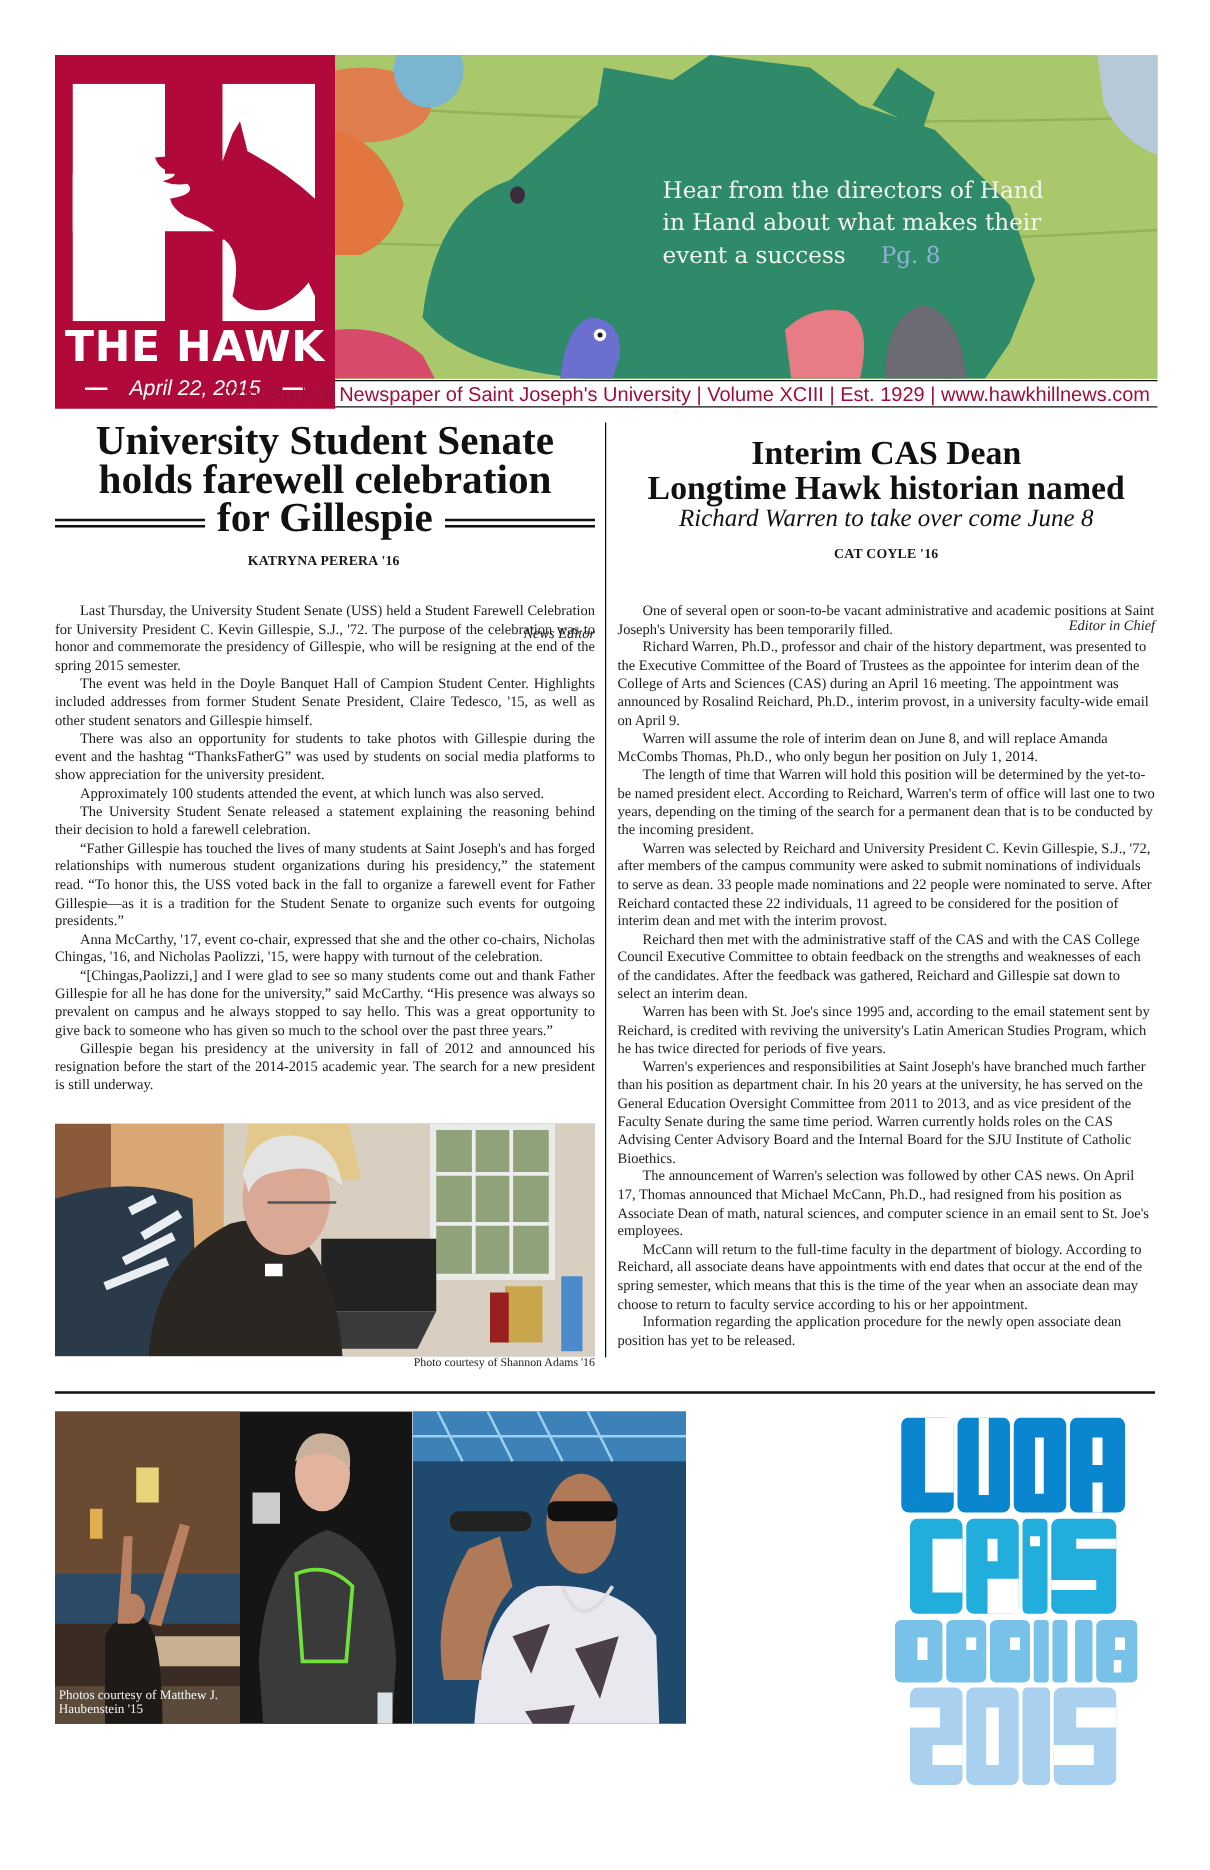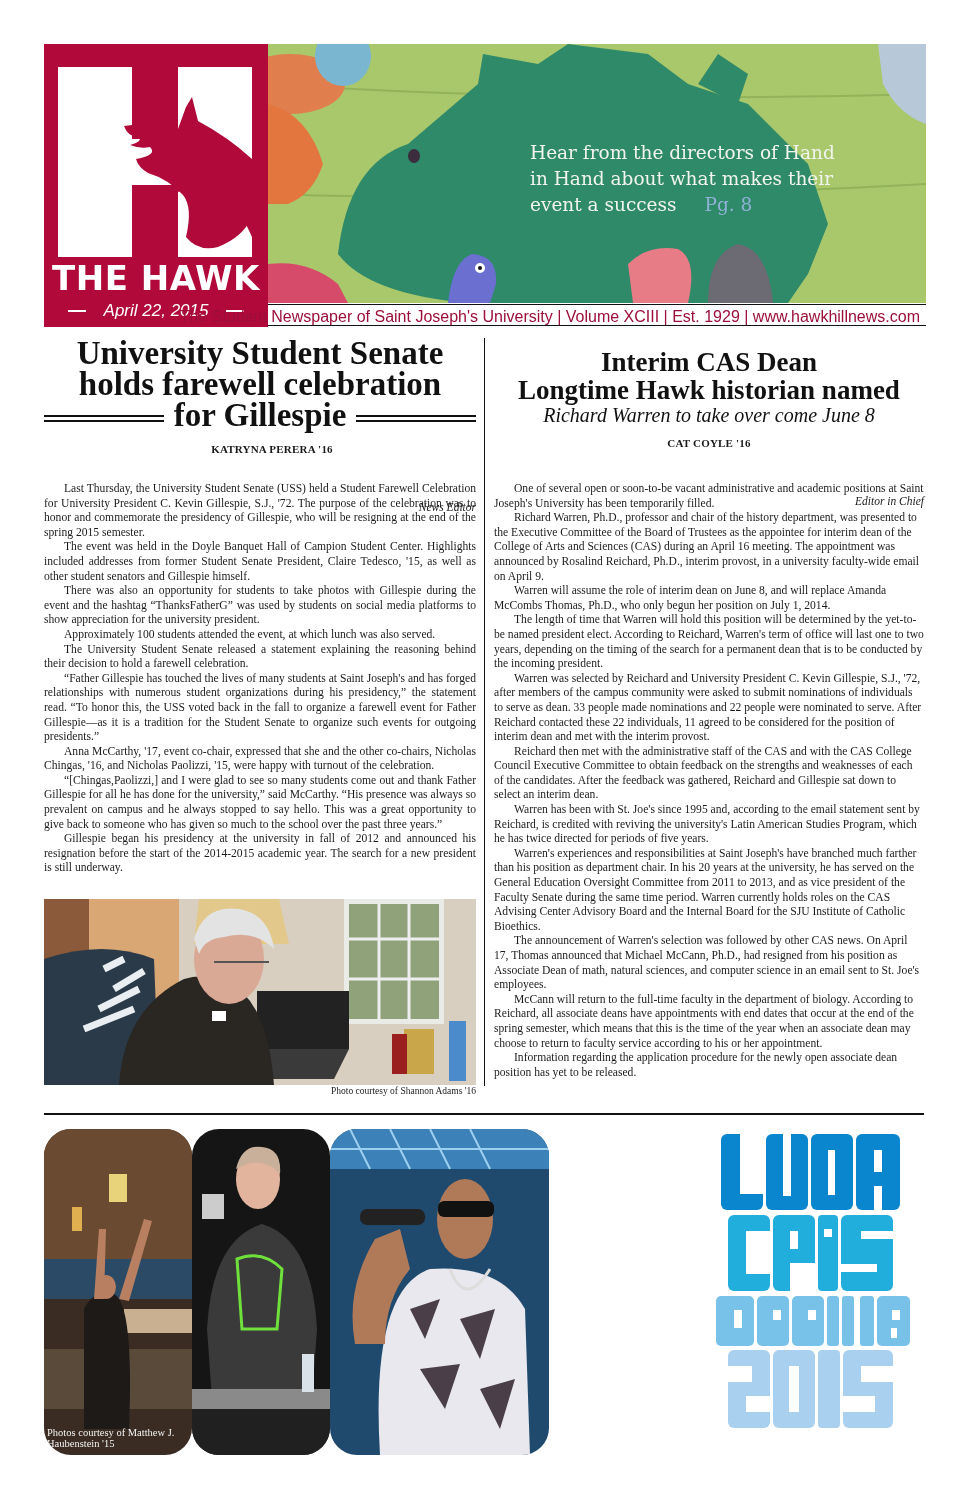--- a/index.html
+++ b/index.html
@@ -45,21 +45,21 @@
   .body-right { left: 494px; top: 482px; width: 430px; text-align: left; }
 
   
   .photo-gillespie { position: absolute; left: 44px; top: 899px; width: 432px; height: 186px; overflow: hidden; background: #7a6d5c; }
   .caption-small { position: absolute; font-size: 9.5px; color: #222; }
   .caption-1 { left: 44px; top: 1086px; width: 432px; text-align: right; }
 
   .section-rule { position: absolute; left: 44px; top: 1113px; width: 880px; height: 1.5px; background: #111; }
 
   .photo-strip { position: absolute; left: 44px; top: 1129px; width: 505px; height: 326px; display: flex; }
-  .strip-photo { height: 326px; overflow: hidden; position: relative; border-radius: 27px; }
+  .strip-photo { height: 250px; overflow: hidden; position: relative; }
   .caption-2 { position: absolute; left: 3px; bottom: 6px; font-size: 10.5px; color: #f4f4f4; }
 
   .luda { position: absolute; left: 716px; top: 1134px; width: 194px; height: 296px; }
 </style>
 </head>
 <body>
 
 <div class="masthead-logo">
   <svg class="logo-h" viewBox="0 0 194 190" width="194" height="190">
     <rect x="0" y="0" width="74" height="190" fill="#fff"></rect>
@@ -108,21 +108,21 @@
 
 <div class="headline hl-left">
   <div>University Student Senate</div>
   <div>holds farewell celebration</div>
   <div class="last-line">
     <span class="dbl-rule"></span>
     <span>for Gillespie</span>
     <span class="dbl-rule"></span>
   </div>
 </div>
-<div class="byline" style="left:56px; top:443px; width:432px;">KATRYNA PERERA '16</div>
+<div class="byline" style="left:43px; top:443px; width:432px;">KATRYNA PERERA '16</div>
 <div class="byrole" style="left:44px; top:457px; width:432px;">News Editor</div>
 
 <div class="body-col body-left">
   <p>Last Thursday, the University Student Senate (USS) held a Student Farewell Celebration for University President C. Kevin Gillespie, S.J., '72. The purpose of the celebration was to honor and commemorate the presidency of Gillespie, who will be resigning at the end of the spring 2015 semester.</p>
   <p>The event was held in the Doyle Banquet Hall of Campion Student Center. Highlights included addresses from former Student Senate President, Claire Tedesco, '15, as well as other student senators and Gillespie himself.</p>
   <p>There was also an opportunity for students to take photos with Gillespie during the event and the hashtag “ThanksFatherG” was used by students on social media platforms to show appreciation for the university president.</p>
   <p>Approximately 100 students attended the event, at which lunch was also served.</p>
   <p>The University Student Senate released a statement explaining the reasoning behind their decision to hold a farewell celebration.</p>
   <p>“Father Gillespie has touched the lives of many students at Saint Joseph's and has forged relationships with numerous student organizations during his presidency,” the statement read. “To honor this, the USS voted back in the fall to organize a farewell event for Father Gillespie—as it is a tradition for the Student Senate to organize such events for outgoing presidents.”</p>
   <p>Anna McCarthy, '17, event co-chair, expressed that she and the other co-chairs, Nicholas Chingas, '16, and Nicholas Paolizzi, '15, were happy with turnout of the celebration.</p>

